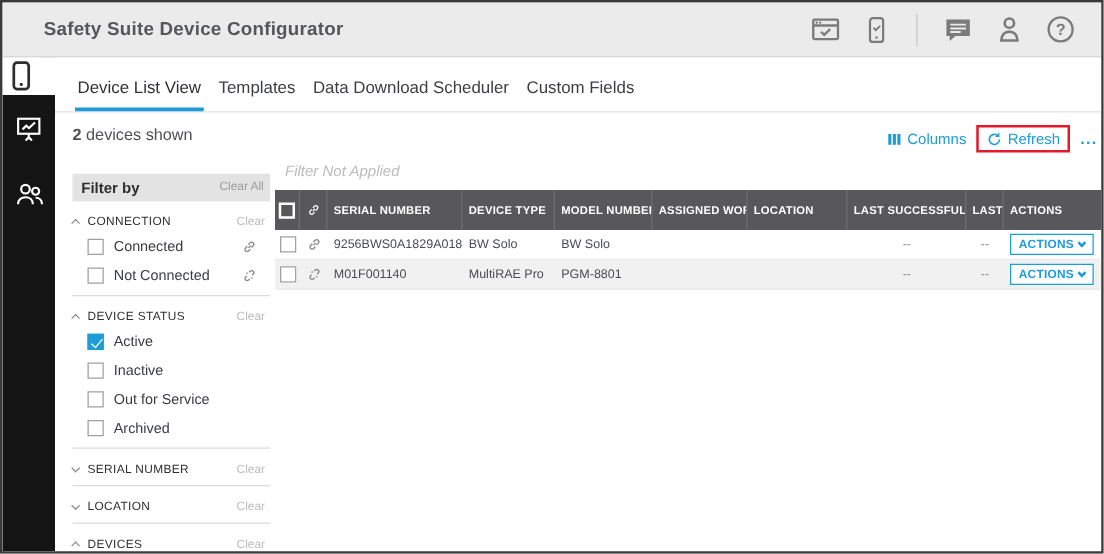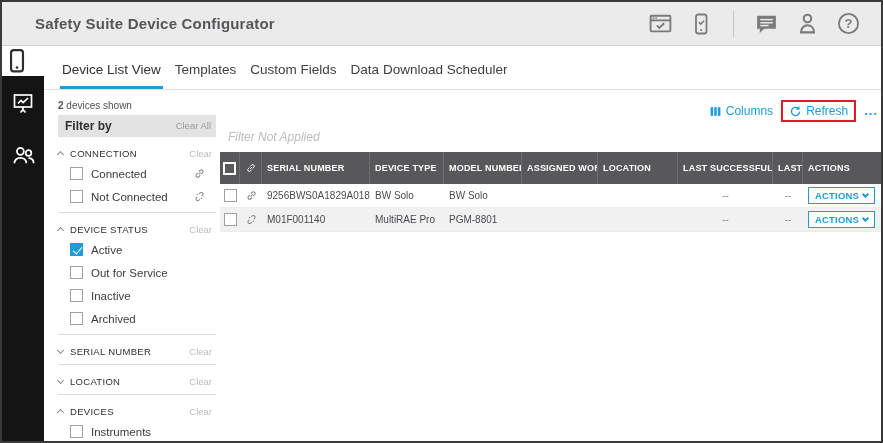--- a/index.html
+++ b/index.html
@@ -31,21 +31,21 @@
   
   .tabbar{height:44px;flex:none;display:flex;align-items:stretch;gap:14px;padding-left:18px;border-bottom:1px solid #e0e0e0;background:#fff;}
   .tab{display:flex;align-items:center;font-size:13.5px;color:#3c3e42;cursor:pointer;position:relative;padding-top:4px;}
   .tab.active{font-weight:normal;color:#2f3135;}
   .tab.active::after{content:"";position:absolute;left:-2px;right:-2px;bottom:0;height:3px;background:var(--accent);}
 
   .content-row{flex:1;display:flex;min-height:0;}
 
   
   .filter-panel{width:176px;flex:none;padding:10px 4px 0 14px;overflow:hidden;}
-  .devices-shown{font-size:10px;color:#4f5155;margin-bottom:4px;}
+  .devices-shown{font-size:13px;color:#4f5155;margin-bottom:24px;}
   .devices-shown b{font-weight:bold;}
   .filterby-bar{background:#e3e3e3;height:22px;display:flex;align-items:center;padding:0 5px 1px 7px;}
   .filterby-bar .fb-title{font-size:12px;font-weight:bold;color:#2f2f31;}
   .filterby-bar .fb-clear{margin-left:auto;font-size:9.5px;color:#9b9b9d;cursor:pointer;}
   .fsection{padding:7px 4px 4px 0;}
   .fsection.divided{border-top:1px solid #dcdcdc;}
   .fsection-head{display:flex;align-items:center;height:18px;}
   .chev{display:inline-block;width:5px;height:5px;border-left:1.5px solid #8a8a8a;border-bottom:1.5px solid #8a8a8a;flex:none;margin-right:7px;}
   .chev.up{transform:rotate(135deg);margin-top:3px;}
   .chev.down{transform:rotate(-45deg);margin-top:-2px;}
@@ -170,22 +170,22 @@
           </span>
         </div>
       </div>
     </div>
 
     <div class="main-col">
 
       <div class="tabbar">
         <div class="tab active">Device List View</div>
         <div class="tab">Templates</div>
+        <div class="tab">Data Download Scheduler</div>
         <div class="tab">Custom Fields</div>
-        <div class="tab">Data Download Scheduler</div>
       </div>
 
       <div class="content-row">
 
         <aside class="filter-panel">
           <div class="devices-shown"><b>2</b><span> devices shown</span></div>
 
           <div class="filterby-bar">
             <span class="fb-title">Filter by</span>
             <span class="fb-clear">Clear All</span>
@@ -226,25 +226,25 @@
               <span class="chev up"></span>
               <span class="fsection-title">DEVICE STATUS</span>
               <span class="fsection-clear">Clear</span>
             </div>
             <div class="fopt">
               <span class="cb checked"></span>
               <span class="fopt-label">Active</span>
             </div>
             <div class="fopt">
               <span class="cb"></span>
+              <span class="fopt-label">Inactive</span>
+            </div>
+            <div class="fopt">
+              <span class="cb"></span>
               <span class="fopt-label">Out for Service</span>
-            </div>
-            <div class="fopt">
-              <span class="cb"></span>
-              <span class="fopt-label">Inactive</span>
             </div>
             <div class="fopt">
               <span class="cb"></span>
               <span class="fopt-label">Archived</span>
             </div>
           </div>
 
           <div class="fsection divided">
             <div class="fsection-head">
               <span class="chev down"></span>

